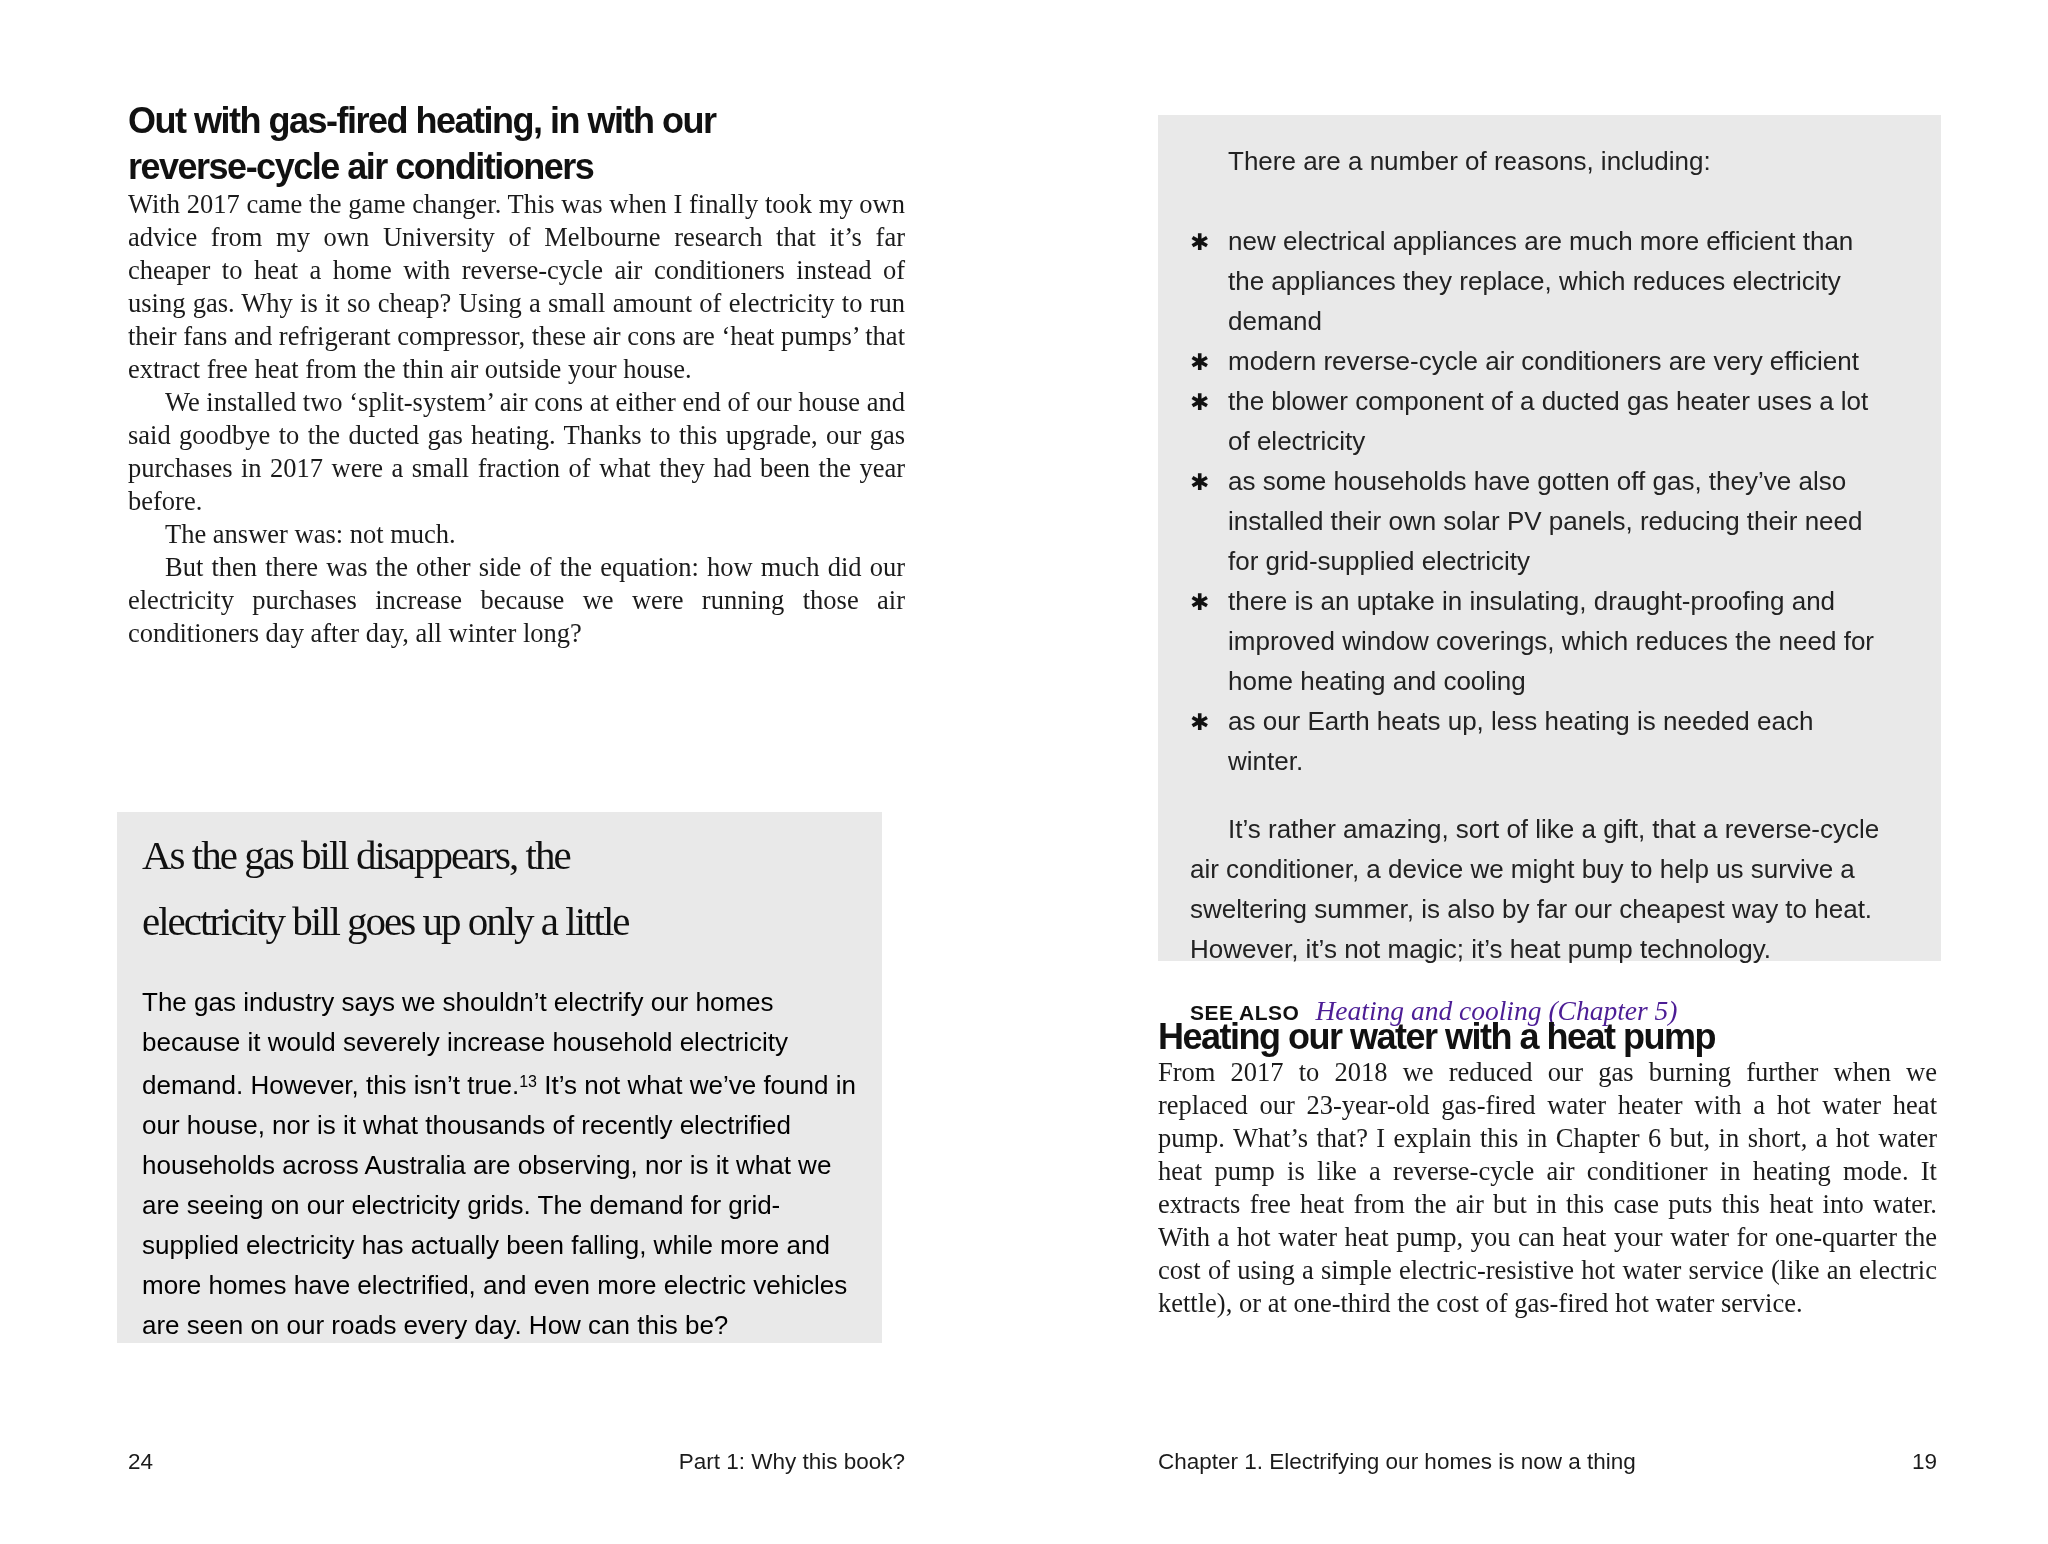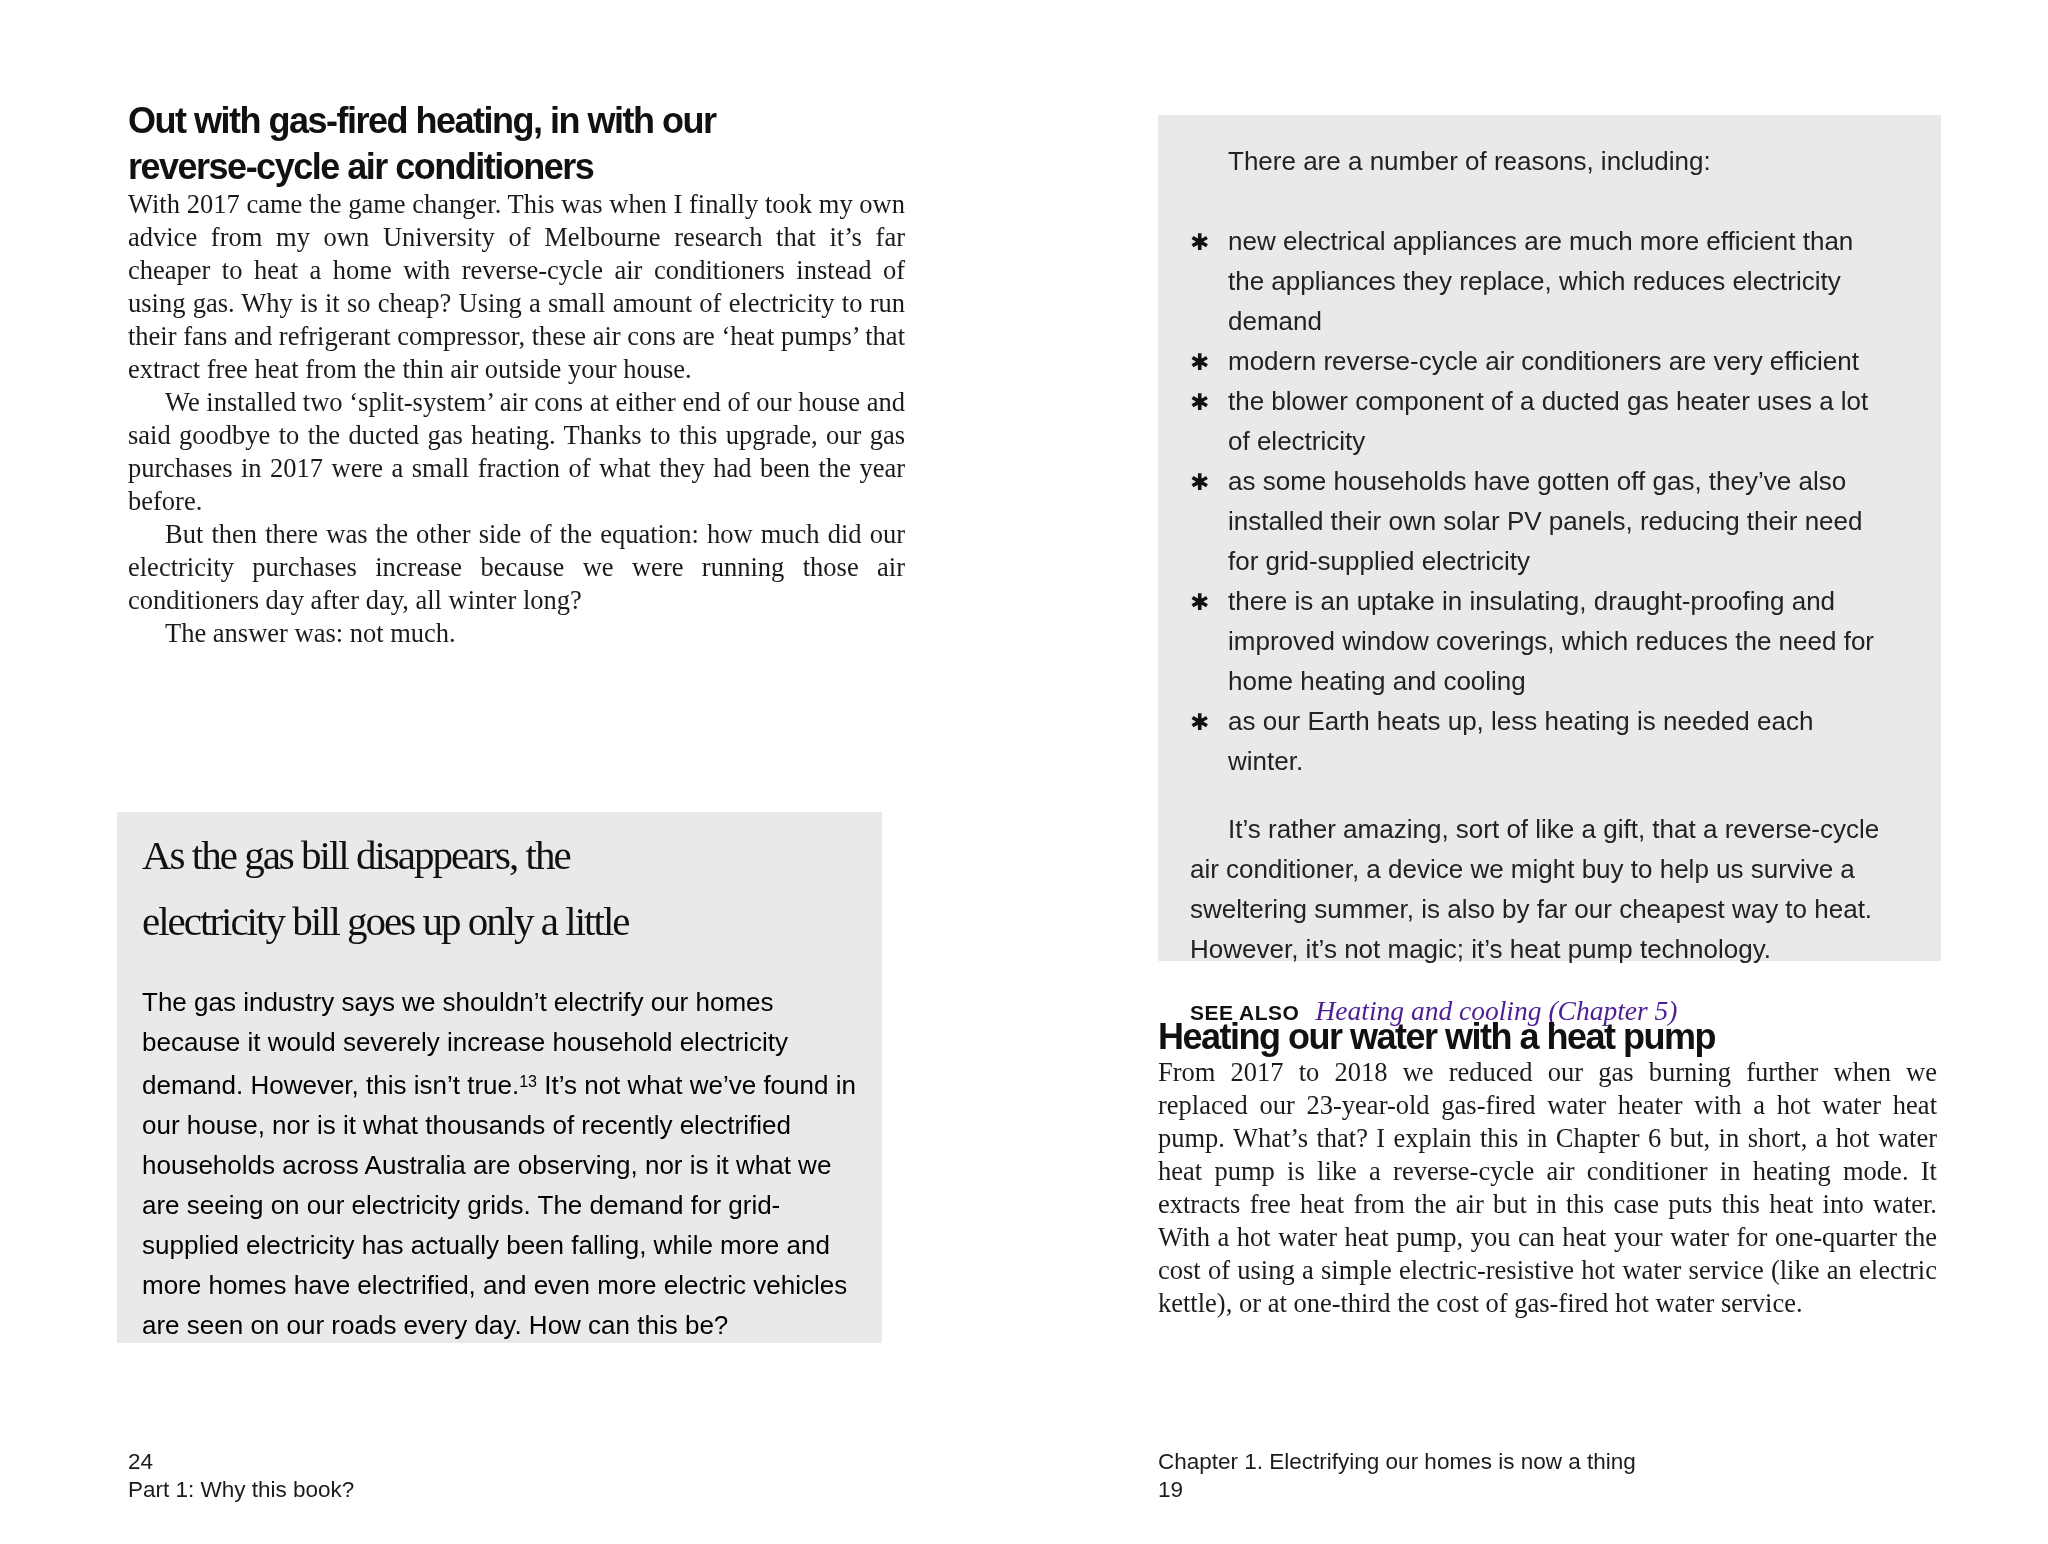--- a/index.html
+++ b/index.html
@@ -29,39 +29,39 @@
   #reasons{list-style:none;margin:40px 0 0 0;padding:0;}
   #reasons li{position:relative;padding-left:38px;font-size:26px;line-height:40px;color:#222;}
   .bmark{position:absolute;left:0;top:1px;font-family:"DejaVu Sans",sans-serif;font-size:23px;color:#111;}
   .rc-closing{margin-top:28px;font-size:26px;line-height:40px;color:#222;text-indent:38px;}
   .see-also{margin-top:26px;}
   .sa-label{font-weight:700;font-size:21px;letter-spacing:0.5px;color:#111;margin-right:16px;}
   .sa-ref{font-family:"Liberation Serif","DejaVu Serif",serif;font-style:italic;font-size:27.5px;color:#4c1d95;}
 
   
   .footer{top:1448px;display:flex;justify-content:space-between;
-          font-size:22.5px;line-height:28px;color:#1b1b1b;flex-direction:column;}
+          font-size:22.5px;line-height:28px;color:#1b1b1b;}
   #left-footer{left:128px;width:777px;}
   #right-footer{left:1158px;width:779px;}
 </style>
 </head>
 <body>
 
 <div id="spread">
 
   <div class="abs" style="left:128px;top:98px;">
     <div class="h-sans">Out with gas-fired heating, in with our</div>
     <div class="h-sans">reverse-cycle air conditioners</div>
   </div>
 
   <div class="abs serif-body" style="left:128px;top:188px;width:777px;">
     <p>With 2017 came the game changer. This was when I finally took my own advice from my own University of Melbourne research that it’s far cheaper to heat a home with reverse-cycle air conditioners instead of using gas. Why is it so cheap? Using a small amount of electricity to run their fans and refrigerant compressor, these air cons are ‘heat pumps’ that extract free heat from the thin air outside your house.</p>
     <p class="pind">We installed two ‘split-system’ air cons at either end of our house and said goodbye to the ducted gas heating. Thanks to this upgrade, our gas purchases in 2017 were a small fraction of what they had been the year before.</p>
+    <p class="pind">The answer was: not much.</p>
     <p class="pind">But then there was the other side of the equation: how much did our electricity purchases increase because we were running those air conditioners day after day, all winter long?</p>
-    <p class="pind">The answer was: not much.</p>
   </div>
 
   <div class="abs callout" id="left-callout">
     <div class="co-head-line">As the gas bill disappears, the</div>
     <div class="co-head-line">electricity bill goes up only a little</div>
     <div class="co-body"><span>The gas industry says we shouldn’t electrify our homes because it would severely increase household electricity demand. However, this isn’t true.</span><sup class="note">13</sup><span> It’s not what we’ve found in our house, nor is it what thousands of recently electrified households across Australia are observing, nor is it what we are seeing on our electricity grids. The demand for grid-supplied electricity has actually been falling, while more and more homes have electrified, and even more electric vehicles are seen on our roads every day. How can this be?</span></div>
   </div>
 
   <div class="abs footer" id="left-footer">
     <span>24</span>

